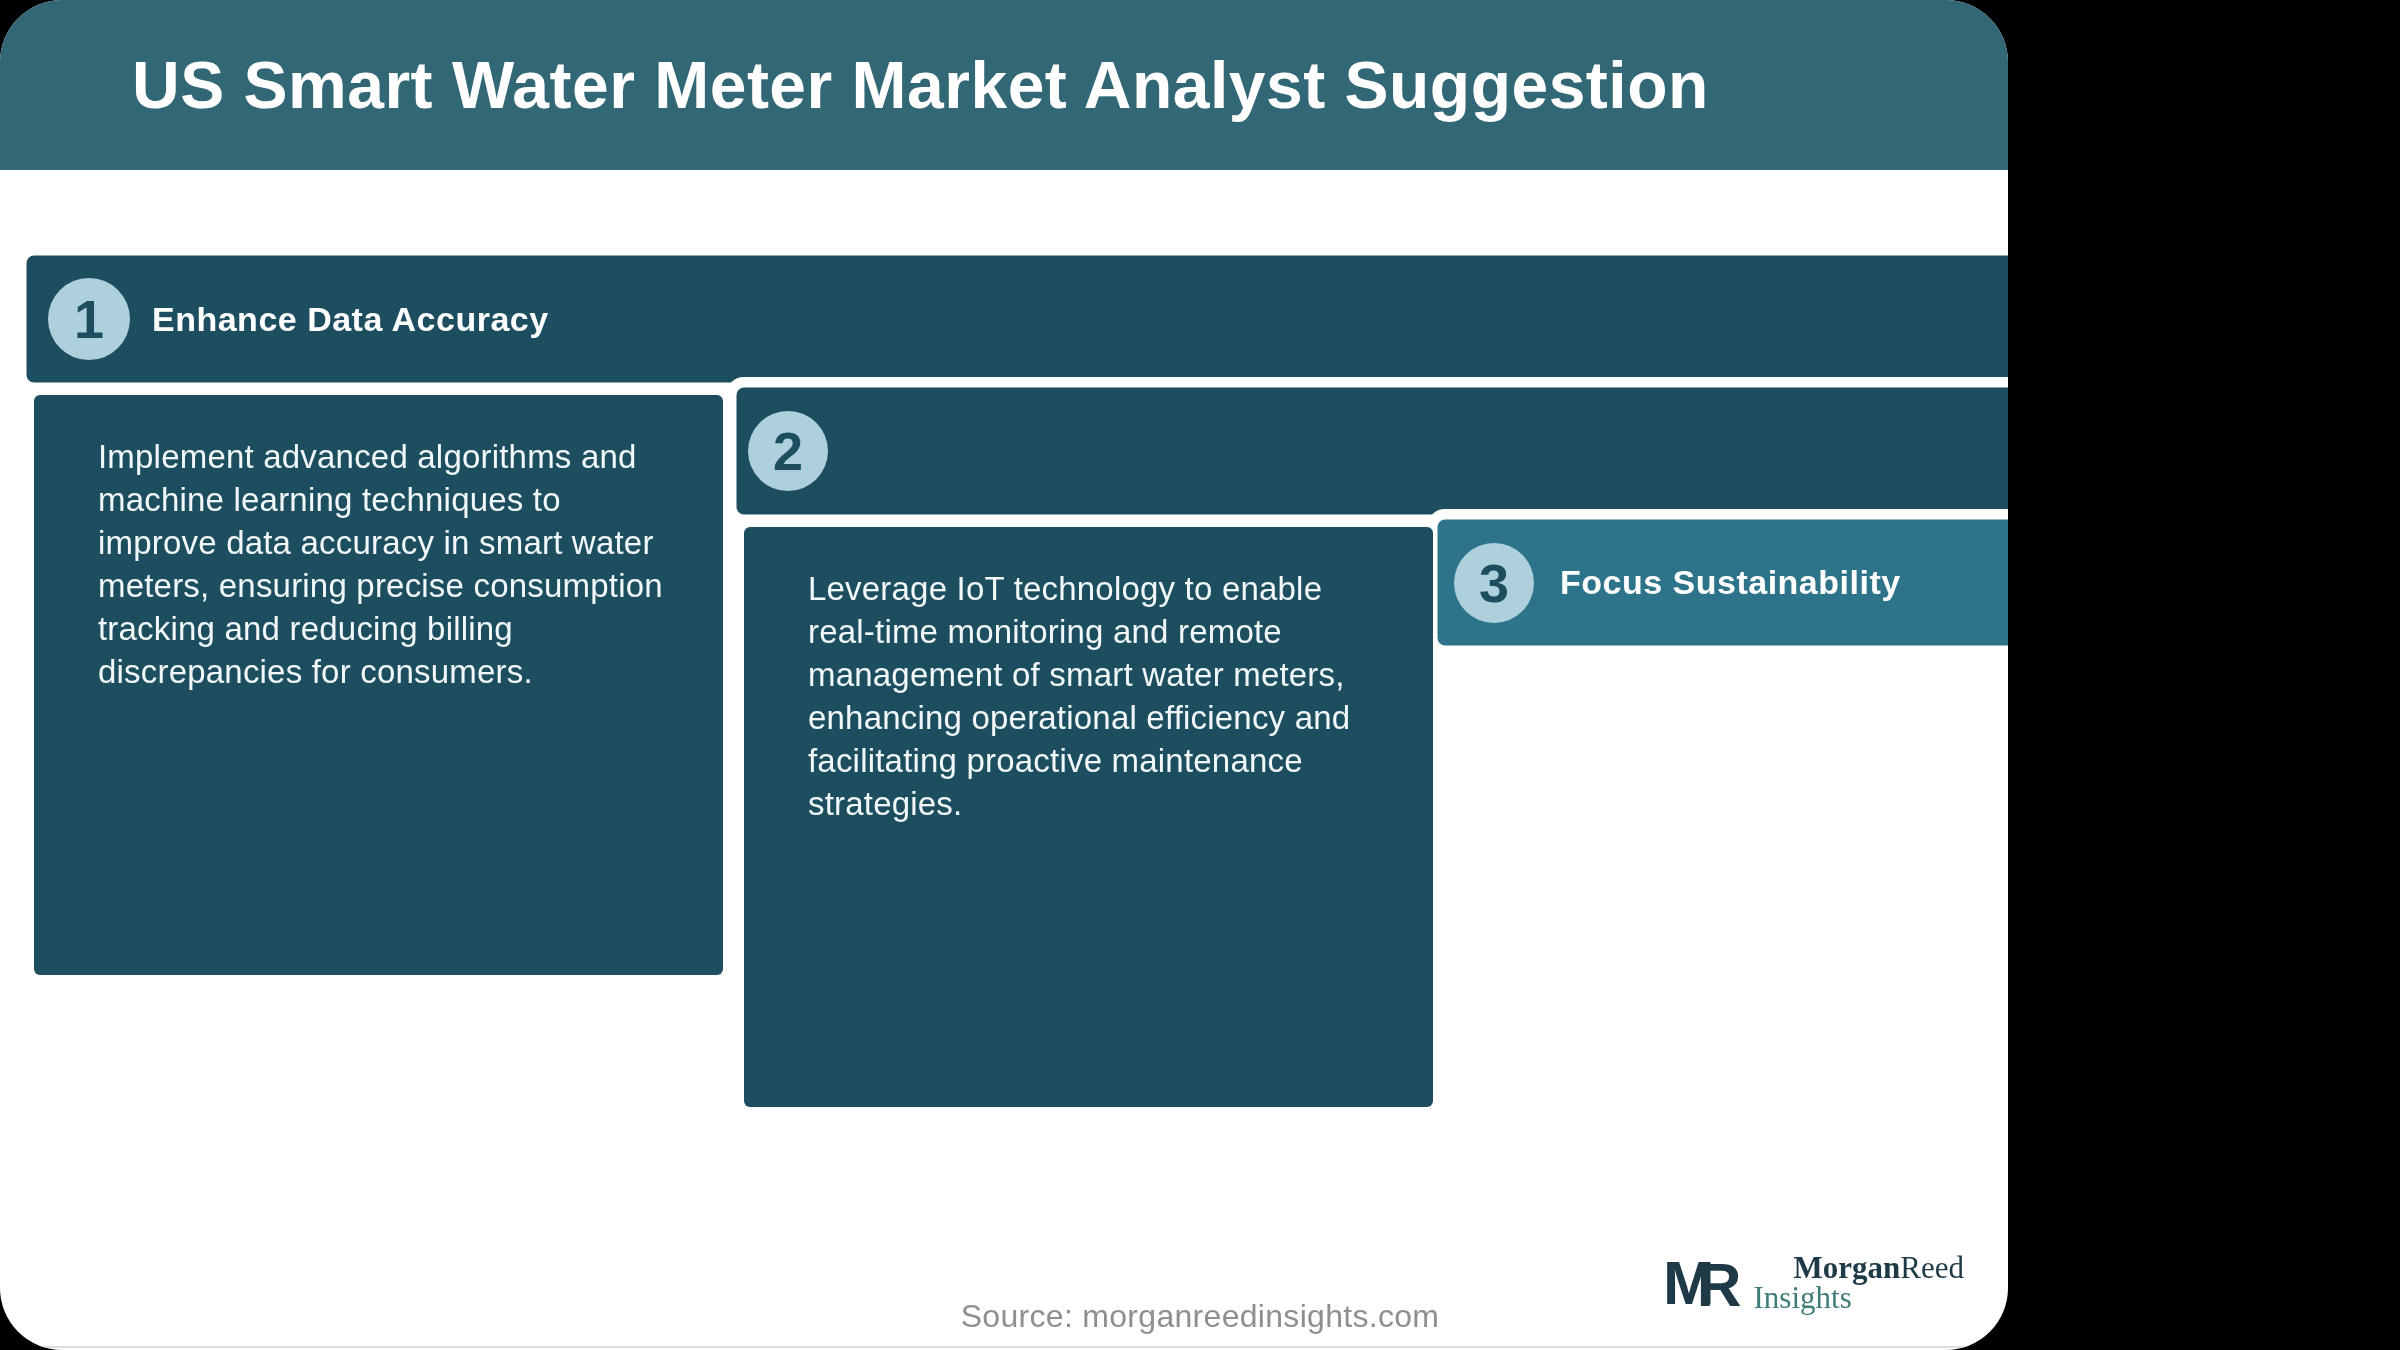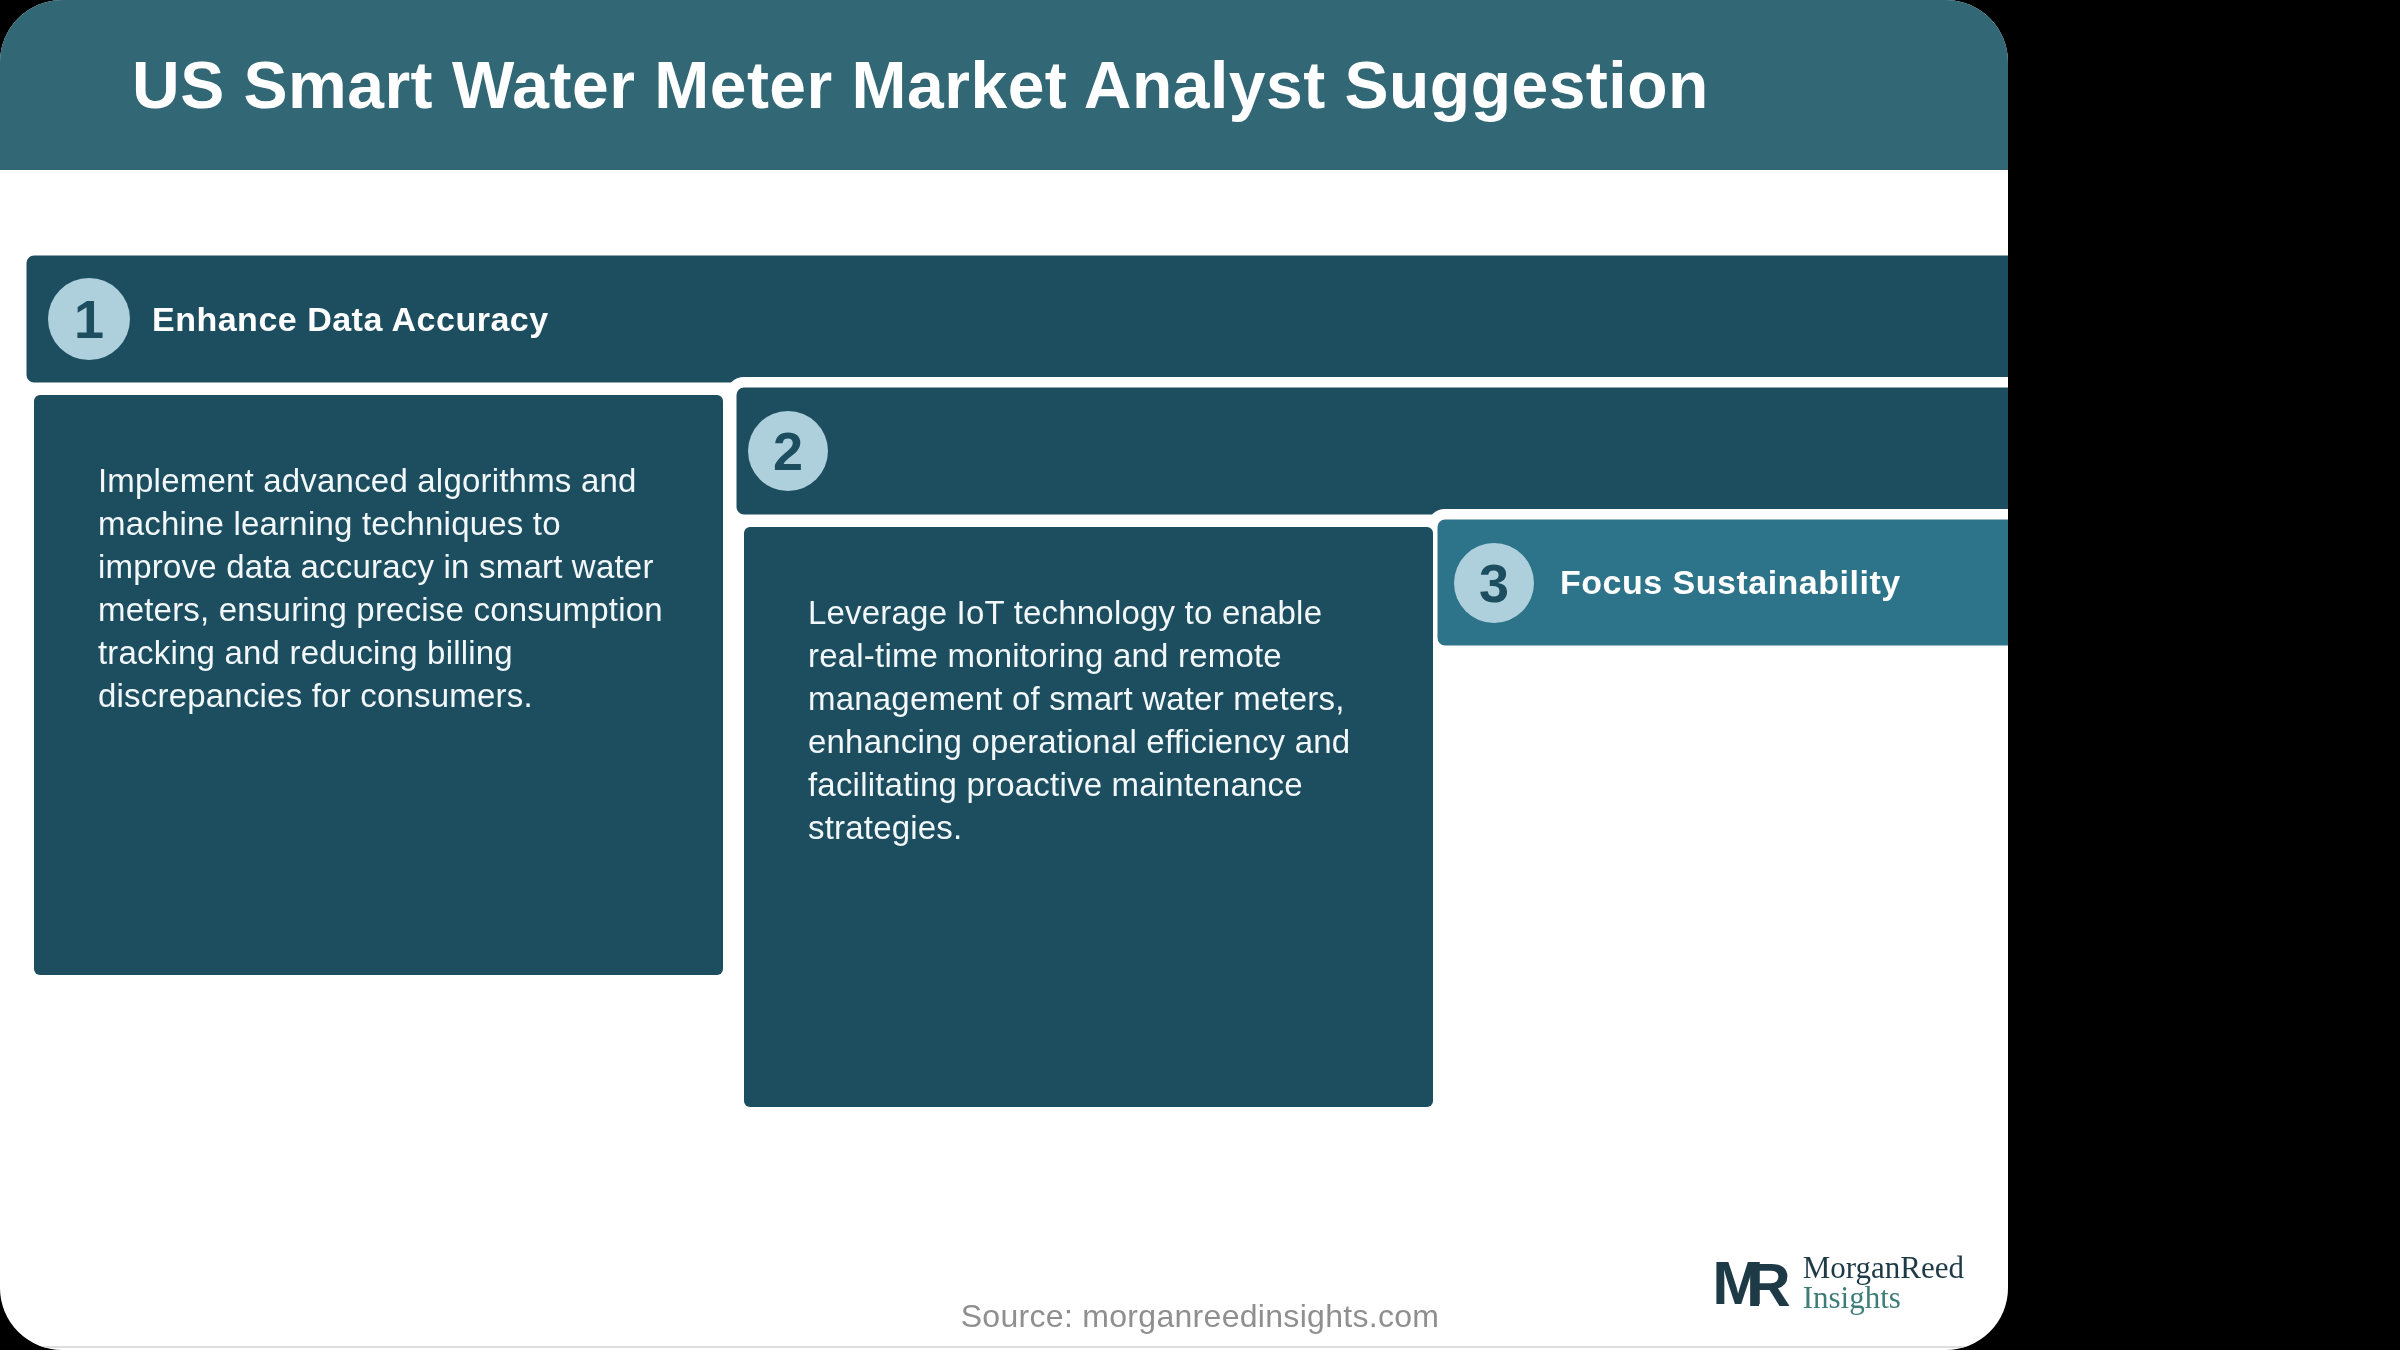--- a/index.html
+++ b/index.html
@@ -28,41 +28,41 @@
     display:flex;align-items:center;justify-content:center;
     color:var(--badge-text);font-weight:700;font-size:54px;
   }
   .step-label{
     color:#fff;font-weight:600;font-size:34px;letter-spacing:.5px;white-space:nowrap;
   }
   
   .desc-box{
     border-radius:6px;color:var(--body-text);
     font-size:33px;line-height:43px;font-weight:400;letter-spacing:.2px;
-    padding:64px 40px 0 64px;box-sizing:border-box;
+    padding:40px 40px 0 64px;box-sizing:border-box;
   }
   .bg-dark{background:var(--dark);}
   .bg-light{background:var(--box3-bg);}
   
   #source-line{
     left:0;top:1278px;width:2400px;text-align:center;
     color:var(--source-gray);font-size:32px;letter-spacing:.3px;margin-top:20px;
   }
   #brand{
     top:1252px;right:44px;display:flex;align-items:center;gap:14px;
   }
   #brand-monogram{
     font-weight:800;font-size:62px;color:var(--logo-navy);
     letter-spacing:-18px;display:flex;line-height:62px;padding-right:16px;
   }
   #brand-monogram .r{transform:translateY(2px);}
   #brand-text{display:flex;flex-direction:column;line-height:30px;
     font-family:"Liberation Serif","DejaVu Serif",serif;}
   #brand-name{font-size:31px;color:var(--logo-navy);}
-  #brand-name .bold{font-weight:400;}
+  #brand-name .bold{font-weight:700;margin-left:40px;}
   #brand-sub{font-size:31px;color:var(--logo-teal);}
   #bottom-edge{left:0;right:0;bottom:2px;height:2px;background:#dedede;}
 </style>
 </head>
 <body style="background: rgb(0, 0, 0);">
 
 <div id="card" style="background: rgb(255, 255, 255);">
 
   <div class="abs" id="header">
     <div id="page-title">US Smart Water Meter Market Analyst Suggestion</div>

